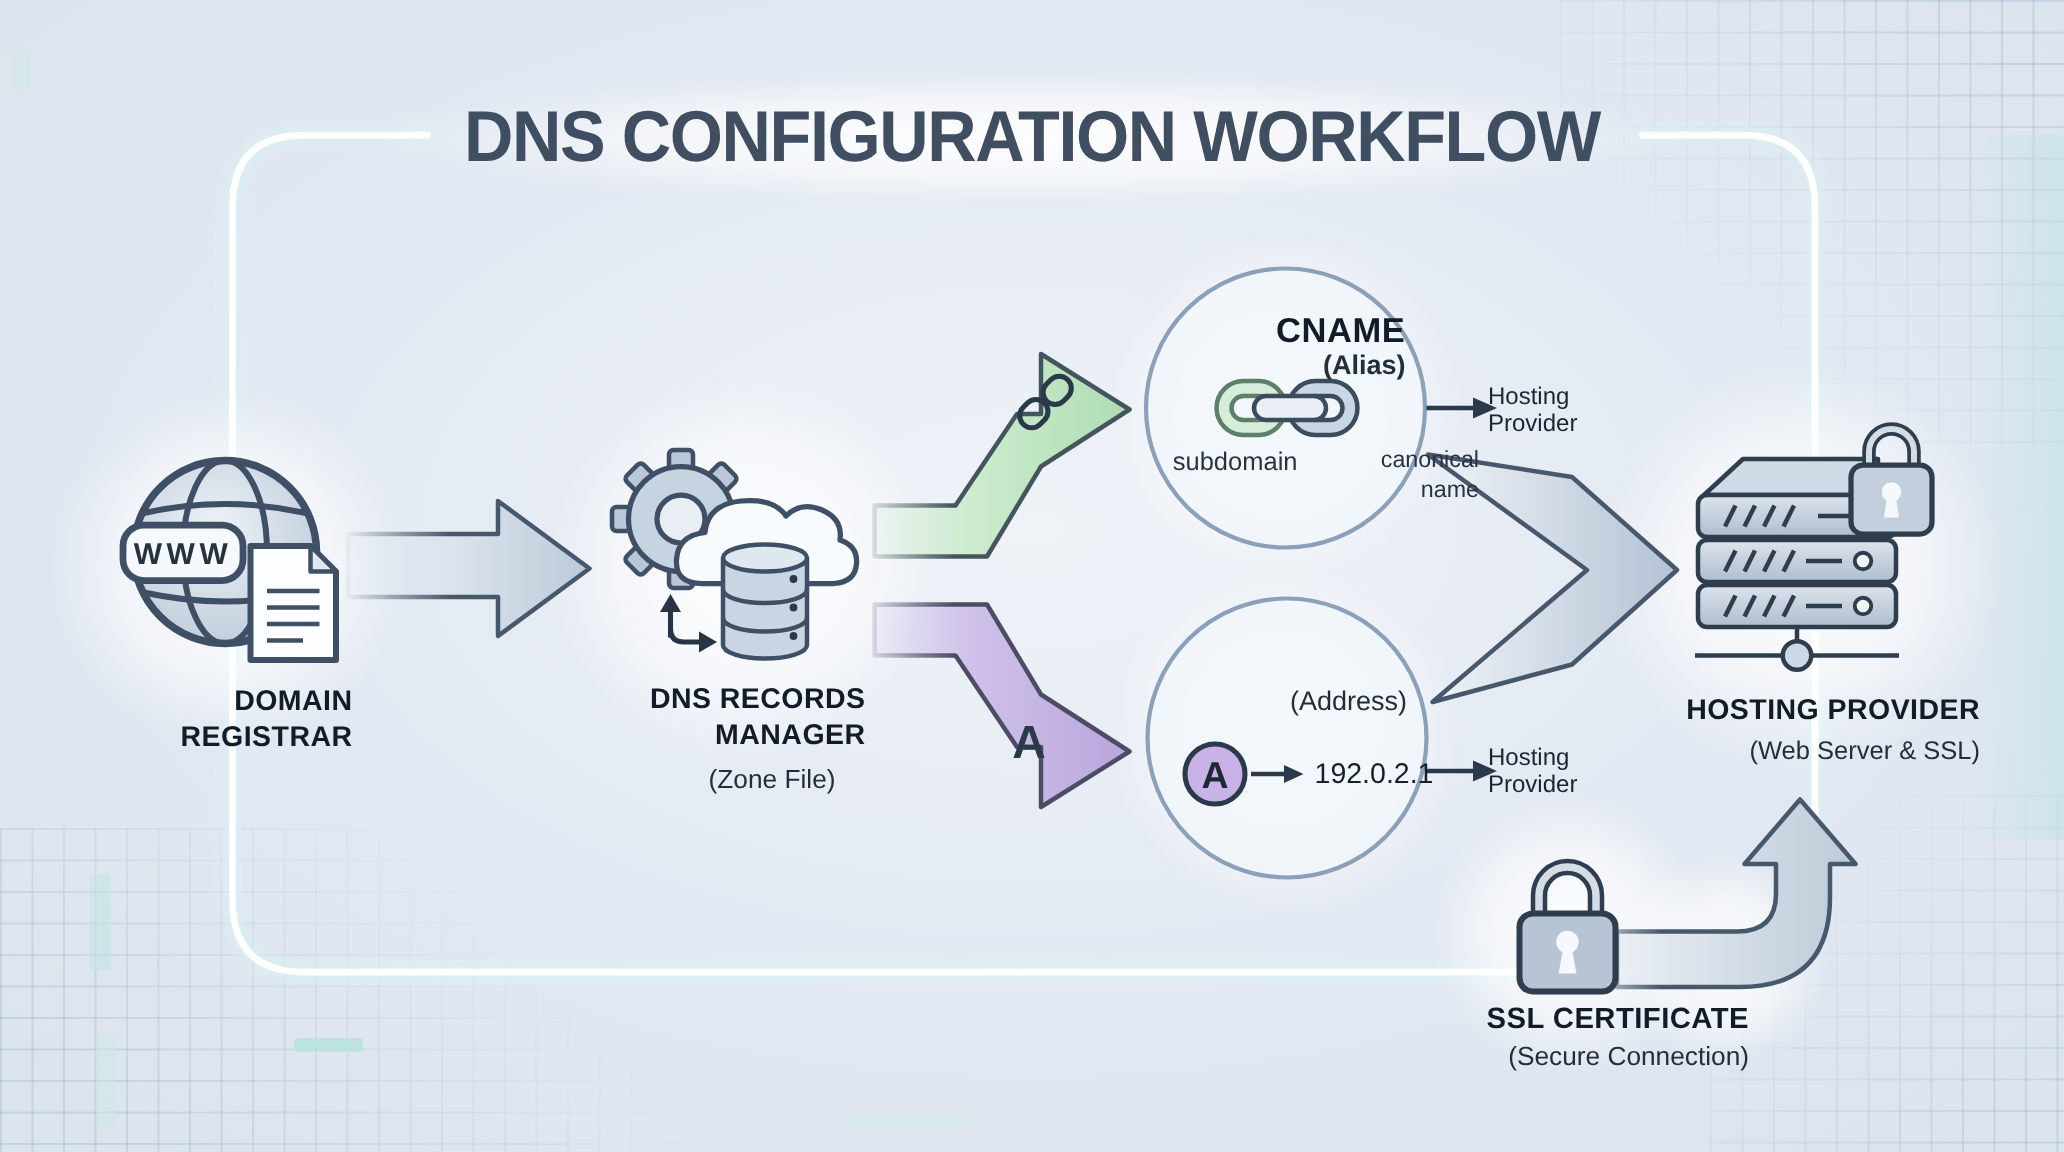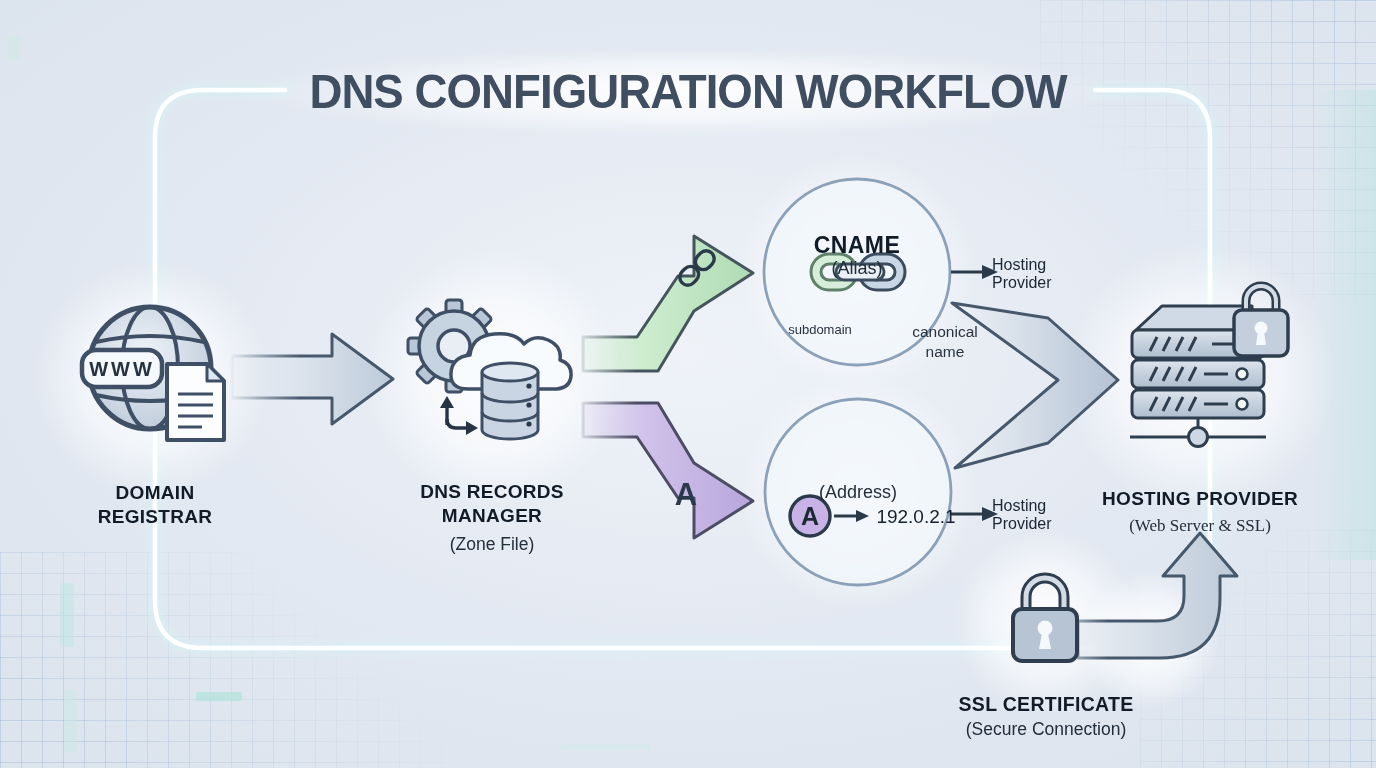--- a/index.html
+++ b/index.html
@@ -14,21 +14,21 @@
            -webkit-mask-image:linear-gradient(45deg,#000 15%,transparent 70%);
            mask-image:linear-gradient(45deg,#000 15%,transparent 70%);}
   #grid-tr{left:1040px;top:0;width:336px;height:300px;
            -webkit-mask-image:linear-gradient(225deg,#000 10%,transparent 70%);
            mask-image:linear-gradient(225deg,#000 10%,transparent 70%);}
   #grid-br{left:1140px;top:530px;width:236px;height:238px;
            -webkit-mask-image:linear-gradient(315deg,#000 5%,transparent 75%);
            mask-image:linear-gradient(315deg,#000 5%,transparent 75%);}
   .teal{position:absolute;border-radius:2px;}
   svg{position:absolute;left:0;top:0;}
-  .lbl{position:absolute;text-align:center;color:#1a2430;line-height:1.28;margin-top:25px;}
+  .lbl{position:absolute;text-align:right;color:#1a2430;line-height:1.28;}
   .b{font-weight:700;letter-spacing:.3px;color:#121c28;}
   .sub{font-weight:400;color:#232e3b;}
   #title{position:absolute;left:0;top:64px;width:1376px;text-align:center;
          font-size:48px;font-weight:700;letter-spacing:-1px;color:#3f4e61;
          transform:scaleX(.95);}
   .small-label{position:absolute;font-size:16px;color:#1b2633;line-height:1.15;text-align:left;}
 </style>
 </head>
 <body>
 
@@ -271,31 +271,31 @@
       <circle cx="1045" cy="628" r="7.5" fill="#f5f9fc"></circle>
       <path d="M 1042 633 L 1039 649 L 1051 649 L 1048 633 Z" fill="#f5f9fc"></path>
     </g>
   </svg>
 
   <div id="title">DNS CONFIGURATION WORKFLOW</div>
 
   <div class="lbl b" style="left:75px;top:456px;width:160px;font-size:19px;">DOMAIN REGISTRAR</div>
 
   <div class="lbl b" style="left:407px;top:455px;width:170px;font-size:19px;">DNS RECORDS MANAGER</div>
-  <div class="lbl sub" style="left:407px;top:508px;width:170px;font-size:17.5px;">(Zone File)</div>
+  <div class="lbl sub" style="left:387px;top:508px;width:170px;font-size:17.5px;">(Zone File)</div>
 
   <div class="lbl b" style="left:777px;top:206px;width:160px;font-size:23px;letter-spacing:.4px;">CNAME</div>
-  <div class="lbl sub" style="left:777px;top:232px;width:160px;font-size:18px;">(Alias)</div>
-  <div class="lbl" style="left:775px;top:297px;width:90px;font-size:13px;color:#29333f;">subdomain</div>
+  <div class="lbl sub" style="left:777px;top:232px;width:160px;font-size:18px;font-weight:bold;">(Alias)</div>
+  <div class="lbl" style="left:775px;top:297px;width:90px;font-size:17px;color:#29333f;">subdomain</div>
   <div class="lbl" style="left:904px;top:297px;width:82px;font-size:15.5px;color:#29333f;">canonical name</div>
   <div class="small-label" style="left:992px;top:256px;width:78px;">Hosting Provider</div>
 
   <div class="lbl sub" style="left:778px;top:456px;width:160px;font-size:18px;">(Address)</div>
   <div class="small-label" style="left:876px;top:506px;width:80px;font-size:19px;color:#16202c;text-align:center;">192.0.2.1</div>
   <div class="small-label" style="left:992px;top:497px;width:78px;">Hosting Provider</div>
 
   <div class="lbl b" style="left:1080px;top:462px;width:240px;font-size:19px;">HOSTING PROVIDER</div>
-  <div class="lbl sub" style="left:1080px;top:490px;width:240px;font-size:17px;font-family:Liberation Serif, serif;">(Web Server &amp; SSL)</div>
+  <div class="lbl sub" style="left:1080px;top:490px;width:240px;font-size:17px;">(Web Server &amp; SSL)</div>
 
   <div class="lbl sub" style="left:926px;top:693px;width:240px;font-size:17.5px;">(Secure Connection)</div>
   <div class="lbl b" style="left:926px;top:667px;width:240px;font-size:19.5px;">SSL CERTIFICATE</div>
 
 </div>
 
 </body></html>

